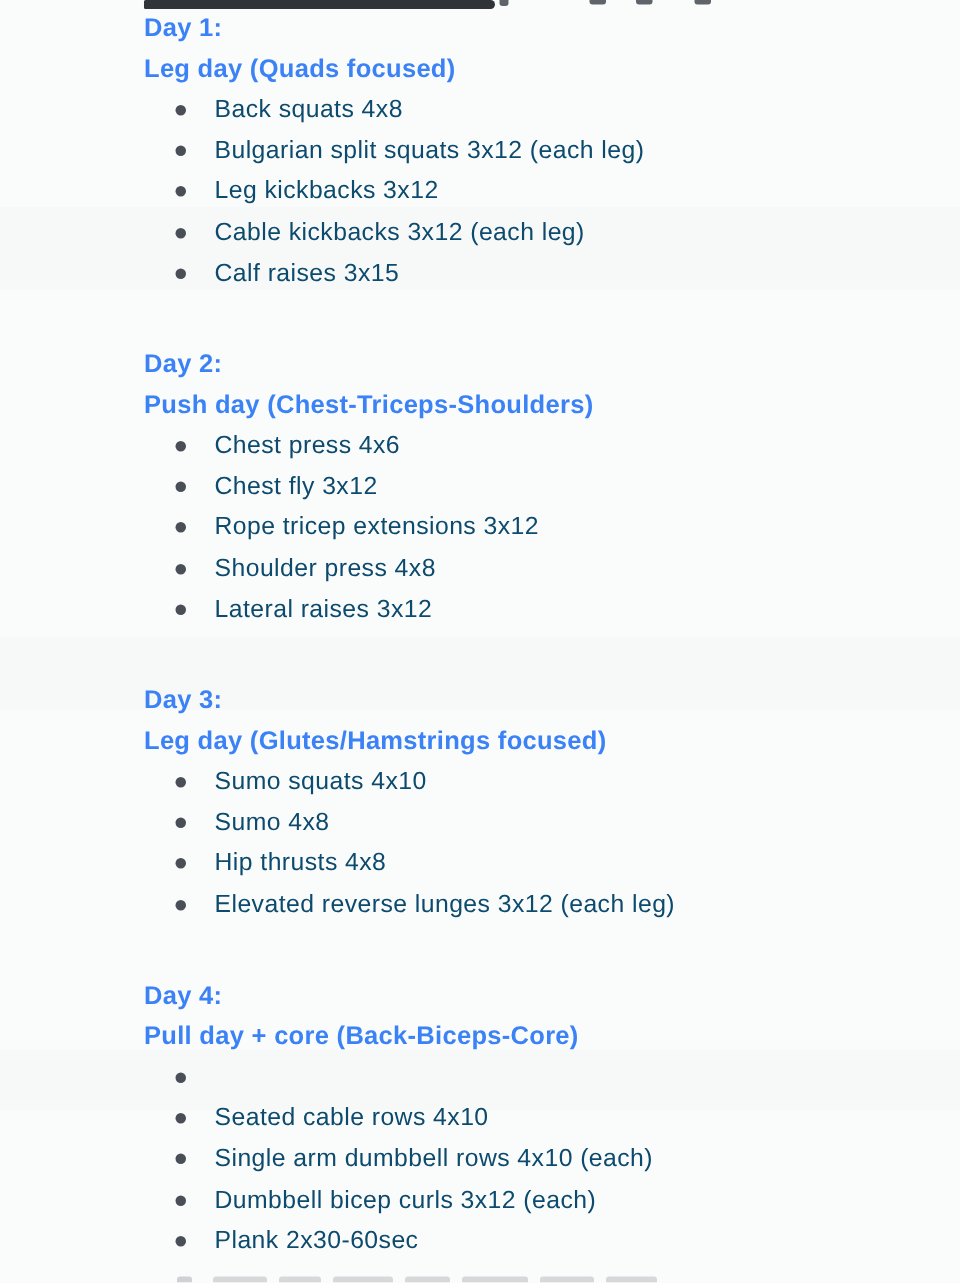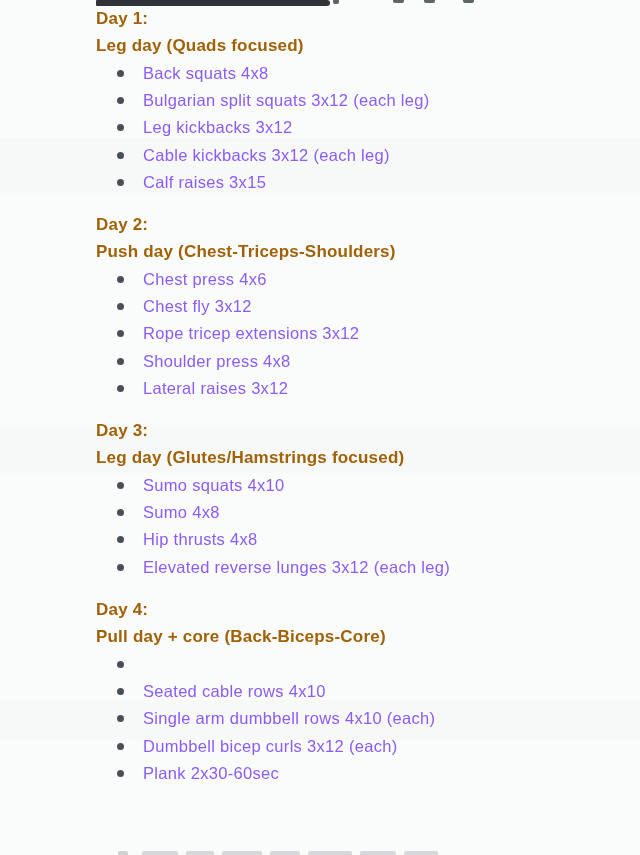--- a/index.html
+++ b/index.html
@@ -54,30 +54,30 @@
   .tick.t3 { left: 424px; width: 11px; }
   .tick.t4 { left: 463px; width: 11px; }
 
   
   .content {
     position: absolute;
     top: 5px;
     left: 96px;
     right: 0;
   }
-  .section + .section { margin-top: 15px; }
+  .section + .section { margin-top: 33px; }
 
   .day-label, .section-title {
     height: 27.3px;
     display: flex;
     align-items: center;
     font-size: 17px;
     font-weight: bold;
     letter-spacing: 0.2px;
-    color: #a16207;
+    color: #3b82f6;
     white-space: nowrap;
   }
 
   ul.exercises {
     list-style: none;
     margin: 0;
     padding: 0;
   }
   ul.exercises li {
     height: 27.3px;
@@ -89,21 +89,21 @@
     flex: 0 0 auto;
     width: 7px; height: 7px;
     border-radius: 50%;
     background: #4a4f57;
     margin-left: 21px;
     margin-right: 19px;
   }
   .item-text {
     font-size: 16.5px;
     letter-spacing: 0.3px;
-    color: #8b5cf6;
+    color: #0c4a6e;
   }
 
   
   .bottom-clip {
     position: absolute;
     top: 851px;
     left: 118px;
     height: 4px;
   }
   .frag {

